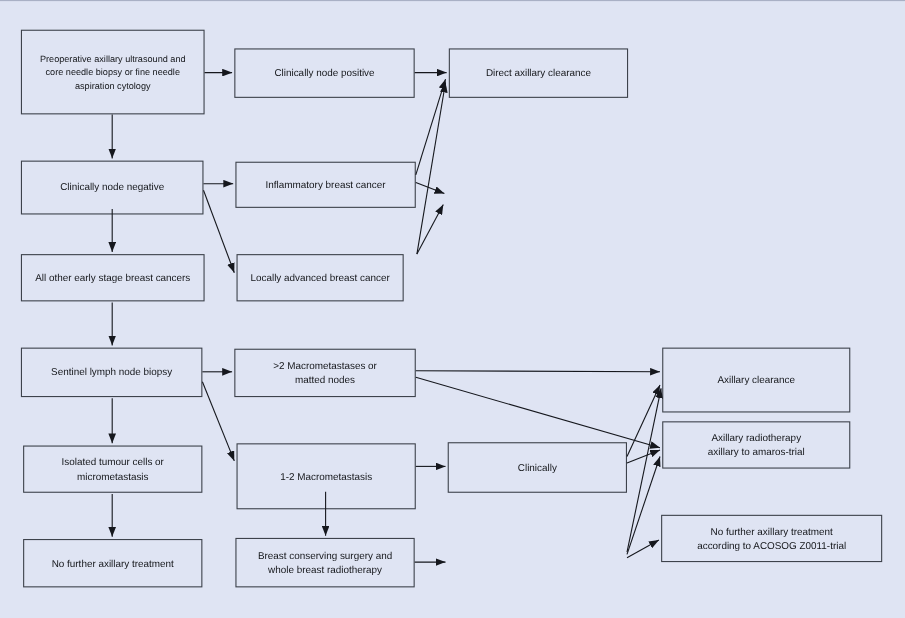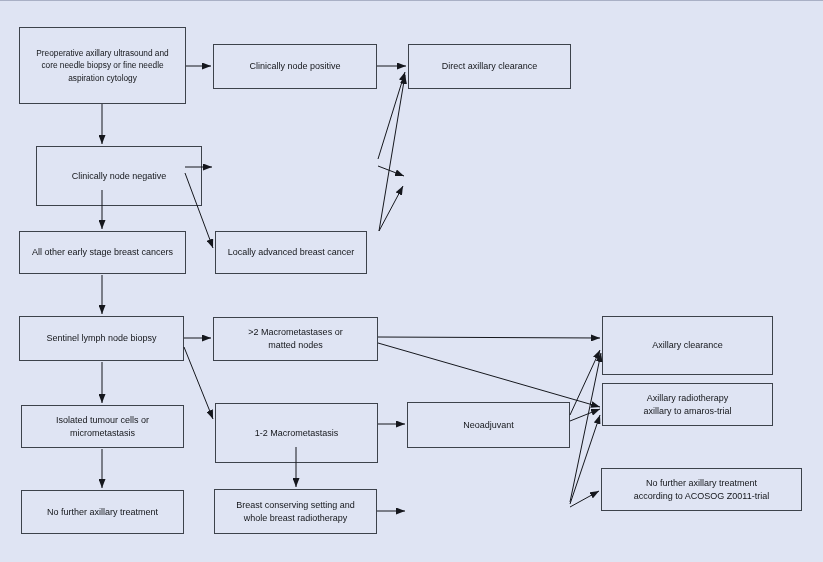--- a/index.html
+++ b/index.html
@@ -41,48 +41,49 @@
 <div id="figure">
 
   <div class="node small" style="left:19px;top:26px;width:167px;height:77px">Preoperative axillary ultrasound and
 core needle biopsy or fine needle
 aspiration cytology</div>
 
   <div class="node" style="left:213px;top:43px;width:164px;height:45px">Clinically node positive</div>
 
   <div class="node" style="left:408px;top:43px;width:163px;height:45px">Direct axillary clearance</div>
 
-  <div class="node" style="left:36px;top:145px;width:166px;height:60px">Clinically node negative</div>
+  <div class="node" style="left:19px;top:145px;width:166px;height:49px">Clinically node negative</div>
 
+  <div class="node" style="left:214px;top:146px;width:164px;height:42px">Inflammatory breast cancer</div>
 
 
   <div class="node" style="left:19px;top:230px;width:167px;height:43px">All other early stage breast cancers</div>
 
   <div class="node" style="left:215px;top:230px;width:152px;height:43px">Locally advanced breast cancer</div>
 
   <div class="node" style="left:19px;top:315px;width:165px;height:45px">Sentinel lymph node biopsy</div>
 
   <div class="node" style="left:213px;top:316px;width:165px;height:44px">&gt;2 Macrometastases or
 matted nodes</div>
 
   <div class="node" style="left:602px;top:315px;width:171px;height:59px">Axillary clearance</div>
 
   <div class="node" style="left:21px;top:404px;width:163px;height:43px">Isolated tumour cells or
 micrometastasis</div>
 
   <div class="node" style="left:215px;top:402px;width:163px;height:60px">1-2 Macrometastasis</div>
 
-  <div class="node" style="left:407px;top:401px;width:163px;height:46px">Neoadjuvant</div>
+  <div class="node" style="left:407px;top:401px;width:163px;height:46px">Clinically</div>
 
   <div class="node" style="left:602px;top:382px;width:171px;height:43px">Axillary radiotherapy
 axillary to amaros-trial</div>
 
   <div class="node" style="left:21px;top:489px;width:163px;height:44px">No further axillary treatment</div>
 
-  <div class="node" style="left:214px;top:488px;width:163px;height:45px">Breast conserving setting and
+  <div class="node" style="left:214px;top:488px;width:163px;height:45px">Breast conserving surgery and
 whole breast radiotherapy</div>
 
 
   <div class="node" style="left:601px;top:467px;width:201px;height:43px">No further axillary treatment
 according to ACOSOG Z0011-trial</div>
 
   <svg id="arrows" width="823" height="562" viewBox="0 0 823 562">
     <defs>
       <marker id="ah" markerUnits="userSpaceOnUse" markerWidth="9" markerHeight="7" refX="9" refY="3.5" orient="auto">
         <path d="M0,0 L9,3.5 L0,7 Z" fill="#15171d"></path>

